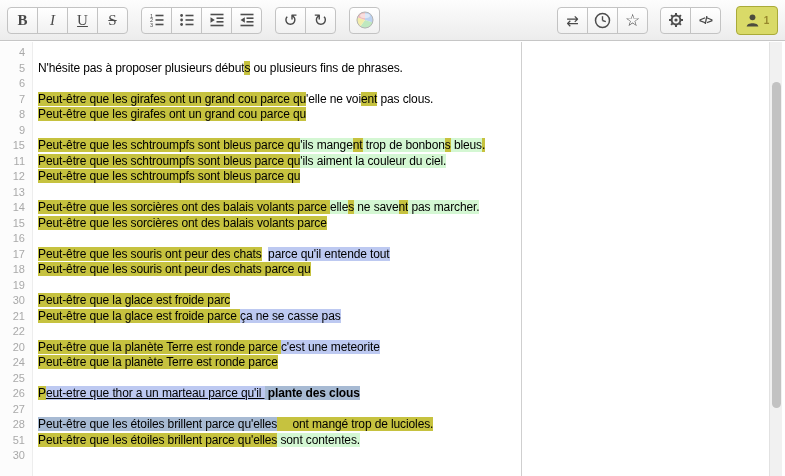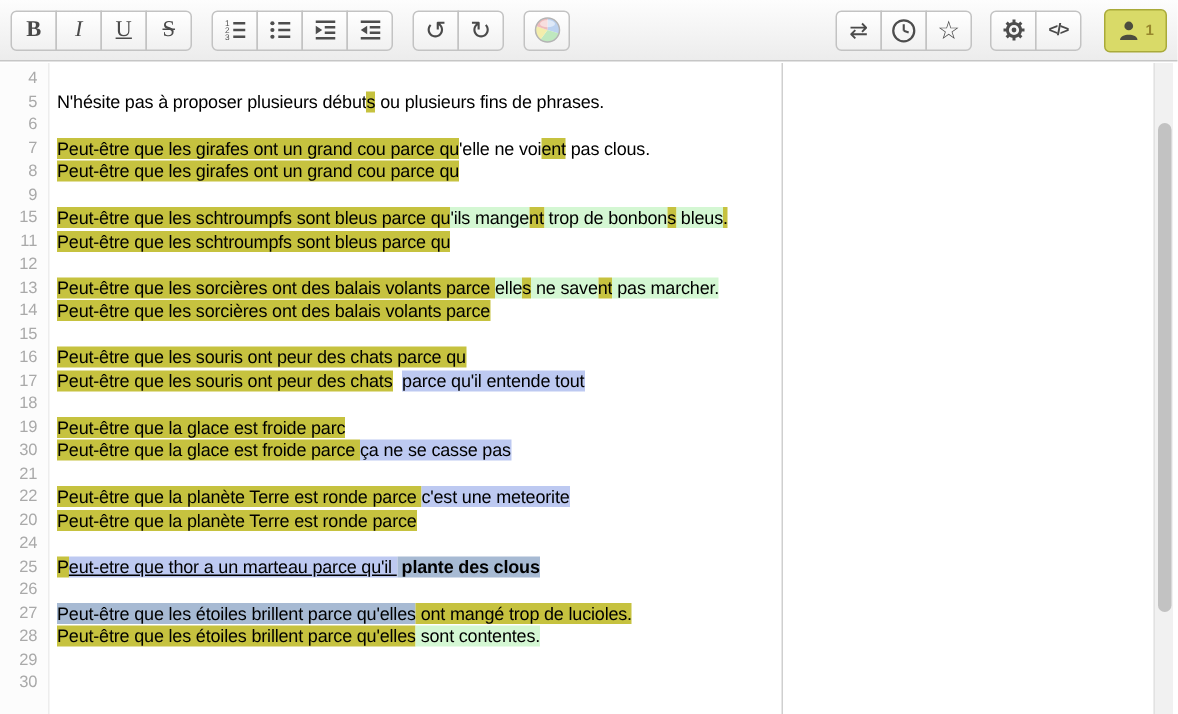--- a/index.html
+++ b/index.html
@@ -237,47 +237,48 @@
       <div class="ln">19</div>
       <div class="ln">30</div>
       <div class="ln">21</div>
       <div class="ln">22</div>
       <div class="ln">20</div>
       <div class="ln">24</div>
       <div class="ln">25</div>
       <div class="ln">26</div>
       <div class="ln">27</div>
       <div class="ln">28</div>
-      <div class="ln">29</div>
+      <div class="ln">51</div>
       <div class="ln">30</div>
     </div>
   <div class="lines">
       <div class="line"></div>
       <div class="line"><span>N'hésite pas à proposer plusieurs début</span><span style="background: rgb(198, 194, 63);">s</span><span> ou plusieurs fins de phrases.</span></div>
       <div class="line"></div>
       <div class="line"><span style="background: rgb(198, 194, 63);">Peut-être que les girafes ont un grand cou parce qu</span><span>'elle ne voi</span><span style="background: rgb(198, 194, 63);">ent</span><span> pas clous.</span></div>
       <div class="line"><span style="background: rgb(198, 194, 63);">Peut-être que les girafes ont un grand cou parce qu</span></div>
       <div class="line"></div>
       <div class="line"><span style="background: rgb(198, 194, 63);">Peut-être que les schtroumpfs sont bleus parce qu</span><span style="background: rgb(212, 247, 211);">'ils mange</span><span style="background: rgb(198, 194, 63);">nt</span><span style="background: rgb(212, 247, 211);"> trop de bonbon</span><span style="background: rgb(198, 194, 63);">s</span><span style="background: rgb(212, 247, 211);"> bleus</span><span style="background: rgb(198, 194, 63);">.</span></div>
+      <div class="line"><span style="background: rgb(198, 194, 63);">Peut-être que les schtroumpfs sont bleus parce qu</span><span style="background: rgb(212, 247, 211);">'ils aiment la couleur du ciel.</span></div>
       <div class="line"><span style="background: rgb(198, 194, 63);">Peut-être que les schtroumpfs sont bleus parce qu</span></div>
       <div class="line"></div>
       <div class="line"><span style="background: rgb(198, 194, 63);">Peut-être que les sorcières ont des balais volants parce </span><span style="background: rgb(212, 247, 211);">elle</span><span style="background: rgb(198, 194, 63);">s</span><span style="background: rgb(212, 247, 211);"> ne save</span><span style="background: rgb(198, 194, 63);">nt</span><span style="background: rgb(212, 247, 211);"> pas marcher.</span></div>
       <div class="line"><span style="background: rgb(198, 194, 63);">Peut-être que les sorcières ont des balais volants parce</span></div>
       <div class="line"></div>
+      <div class="line"><span style="background: rgb(198, 194, 63);">Peut-être que les souris ont peur des chats</span><span>  </span><span style="background: rgb(189, 201, 241);">parce qu'il entende tout</span></div>
       <div class="line"><span style="background: rgb(198, 194, 63);">Peut-être que les souris ont peur des chats parce qu</span></div>
-      <div class="line"><span style="background: rgb(198, 194, 63);">Peut-être que les souris ont peur des chats</span><span>  </span><span style="background: rgb(189, 201, 241);">parce qu'il entende tout</span></div>
       <div class="line"></div>
       <div class="line"><span style="background: rgb(198, 194, 63);">Peut-être que la glace est froide parc</span></div>
       <div class="line"><span style="background: rgb(198, 194, 63);">Peut-être que la glace est froide parce </span><span style="background: rgb(189, 201, 241);">ça ne se casse pas</span></div>
       <div class="line"></div>
       <div class="line"><span style="background: rgb(198, 194, 63);">Peut-être que la planète Terre est ronde parce </span><span style="background: rgb(189, 201, 241);">c'est une meteorite</span></div>
       <div class="line"><span style="background: rgb(198, 194, 63);">Peut-être que la planète Terre est ronde parce</span></div>
       <div class="line"></div>
       <div class="line"><span style="background: rgb(198, 194, 63);">P</span><span style="background: rgb(189, 201, 241); text-decoration: underline;">eut-etre que thor a un marteau parce qu'il </span><span style="background: rgb(167, 186, 211); font-weight: bold;"> plante des clous</span></div>
       <div class="line"></div>
-      <div class="line"><span style="background: rgb(167, 186, 211);">Peut-être que les étoiles brillent parce qu'elles</span><span style="background: rgb(198, 194, 63);"> ont mangé trop de lucioles.</span></div>
+      <div class="line"><span style="background: rgb(167, 186, 211);">Peut-être que les étoiles brillent parce qu'elles</span><span style="background: rgb(198, 194, 63); padding-left: 12px;"> ont mangé trop de lucioles.</span></div>
       <div class="line"><span style="background: rgb(198, 194, 63);">Peut-être que les étoiles brillent parce qu'elles</span><span style="background: rgb(212, 247, 211);"> sont contentes.</span></div>
     </div>
 </div>
 
 <div class="sb-track">
   <div class="sb-thumb"></div>
 </div>
 
 </body></html>

